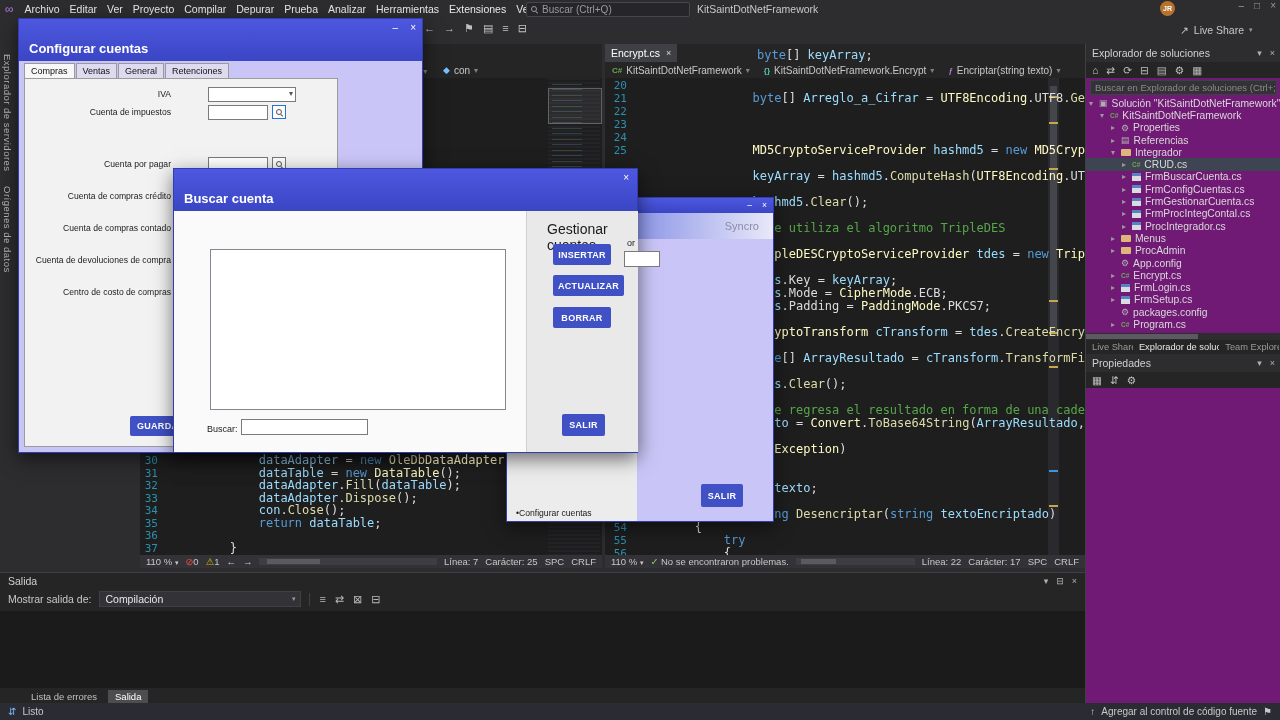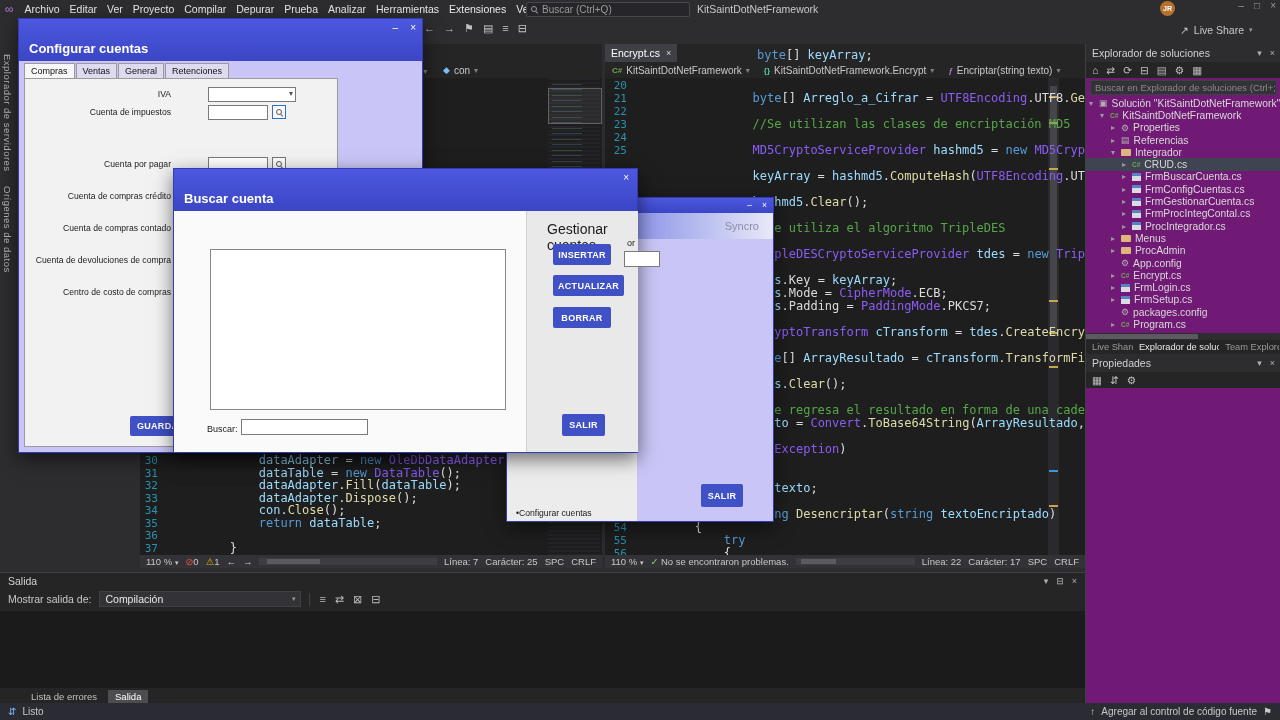--- a/index.html
+++ b/index.html
@@ -32,21 +32,21 @@
   .tabwell{position:absolute;left:0;top:0;right:0;height:18px;background:#252526;}
   .etab{position:absolute;left:0;top:0;height:18px;background:#3f3f46;color:#fff;font-size:10.5px;display:flex;align-items:center;padding:0 6px;gap:6px;}
   .etab .x{color:#d8d8d8;font-size:9px;}
   .navbar{position:absolute;left:0;top:18px;right:0;height:16px;background:#252526;border-bottom:1px solid #1b1b1c;font-size:10px;color:#c8c8c8;display:flex;align-items:center;}
   .bcseg{display:flex;align-items:center;gap:4px;padding:0 7px;}
   .bcarr{color:#808080;font-size:8px;}
   .codearea{position:absolute;left:0;top:34px;right:0;bottom:13px;overflow:hidden;background:#1e1e1e;}
   .code-line{position:absolute;left:0;height:13px;line-height:13px;width:100%;font-family:"DejaVu Sans Mono",monospace;font-size:12px;}
   .ln{position:absolute;left:0;top:0;text-align:right;color:#2b91af;font-size:11px;}
   .ct{position:absolute;top:0;white-space:pre;}
-  .tok-k{color:#569cd6}.tok-t{color:#8b5cf6}.tok-l{color:#9cdcfe}.tok-m{color:#dcdcaa}
+  .tok-k{color:#569cd6}.tok-t{color:#fef9c3}.tok-l{color:#9cdcfe}.tok-m{color:#dcdcaa}
   .tok-c{color:#57a64a}.tok-p{color:#dcdcdc}.tok-i{color:#dcdcdc}
   
   .minimap{position:absolute;left:408px;top:0;width:52px;bottom:0;background:
      repeating-linear-gradient(180deg,#242428 0 2px,#1e1e1e 2px 4px),#1e1e1e;}
   .minimap::before{content:"";position:absolute;left:4px;top:6px;width:30px;height:340px;
      background:repeating-linear-gradient(180deg,#3c5a46 0 1px,transparent 1px 5px,#3e4f66 5px 6px,transparent 6px 11px);opacity:.65;}
   .mview{position:absolute;left:0;top:10px;width:100%;height:34px;background:rgba(255,255,255,.06);border:1px solid rgba(255,255,255,.25);}
   
   .vscroll{position:absolute;right:26px;top:0;width:11px;bottom:0;background:#2a2a2e;}
   .vthumb{position:absolute;left:2px;top:8px;width:7px;height:250px;background:#45454c;}
@@ -303,21 +303,21 @@
         <div class="code-line" style="top: 14px;">
           <span class="ln" style="width: 22px;">21</span>
           <span class="ct" style="left: 32px;"><span class="tok-p">                </span><span class="tok-k">byte</span><span class="tok-p">[] </span><span class="tok-l">Arreglo_a_Cifrar</span><span class="tok-p"> = </span><span class="tok-t">UTF8Encoding</span><span class="tok-p">.</span><span class="tok-i">UTF8</span><span class="tok-p">.</span><span class="tok-m">GetBytes</span></span>
         </div>
         <div class="code-line" style="top: 27px;">
           <span class="ln" style="width: 22px;">22</span>
           <span class="ct" style="left: 32px;"></span>
         </div>
         <div class="code-line" style="top: 40px;">
           <span class="ln" style="width: 22px;">23</span>
-          <span class="ct" style="left: 32px;"><span class="tok-p">                </span><span class="tok-c">//Se utilizan las clases de encriptación MD5</span></span>
+          <span class="ct" style="left: 32px;"><span class="tok-p">                </span></span>
         </div>
         <div class="code-line" style="top: 53px;">
           <span class="ln" style="width: 22px;">24</span>
           <span class="ct" style="left: 32px;"></span>
         </div>
         <div class="code-line" style="top: 66px;">
           <span class="ln" style="width: 22px;">25</span>
           <span class="ct" style="left: 32px;"><span class="tok-p">                </span><span class="tok-t">MD5CryptoServiceProvider</span><span class="tok-p"> </span><span class="tok-l">hashmd5</span><span class="tok-p"> = </span><span class="tok-k">new</span><span class="tok-p"> </span><span class="tok-t">MD5CryptoServiceProvider</span></span>
         </div>
         <div class="code-line" style="top: 92px;">

